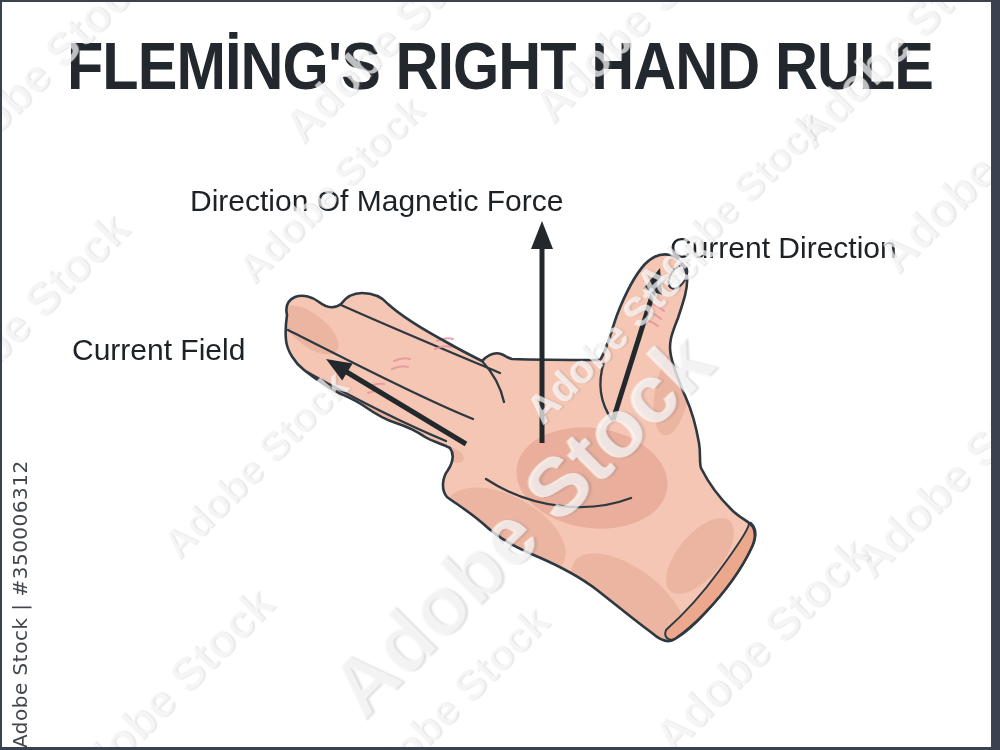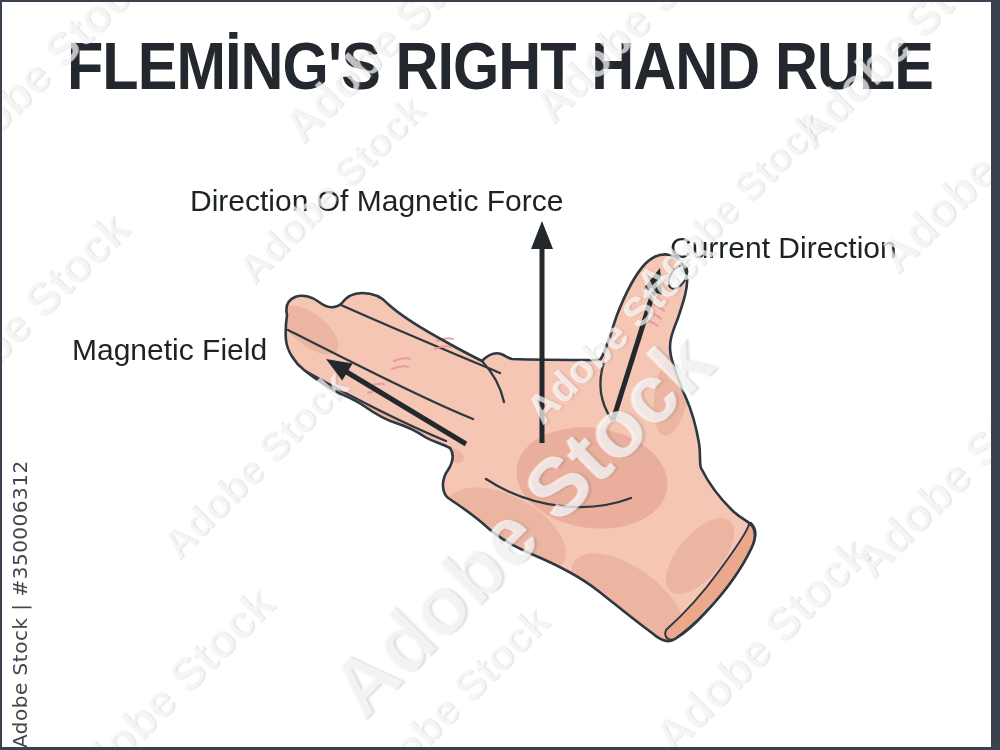--- a/index.html
+++ b/index.html
@@ -63,21 +63,21 @@
   .s-arrow line{stroke:var(--arrow);}</style></head>
 <body>
 
 <div id="canvas">
 
   <div class="title">FLEMİNG'S RIGHT HAND RULE</div>
 
   <div class="lbl lbl-force">Direction Of Magnetic Force</div>
   <div class="lbl lbl-current">Current Direction</div>
   <div class="lbl lbl-field">
-    <div>Magnetic Field</div>
+    <div>Current Field</div>
   </div>
 
   <svg class="art" width="1000" height="750" viewBox="0 0 1000 750">
     <defs>
       <path id="handSil" d="
         M 287,315
         C 285,306 288,300 295,297
         C 303,294 313,297 319,302
         C 328,309 336,308 341,304
         C 346,297 354,293 362,293

